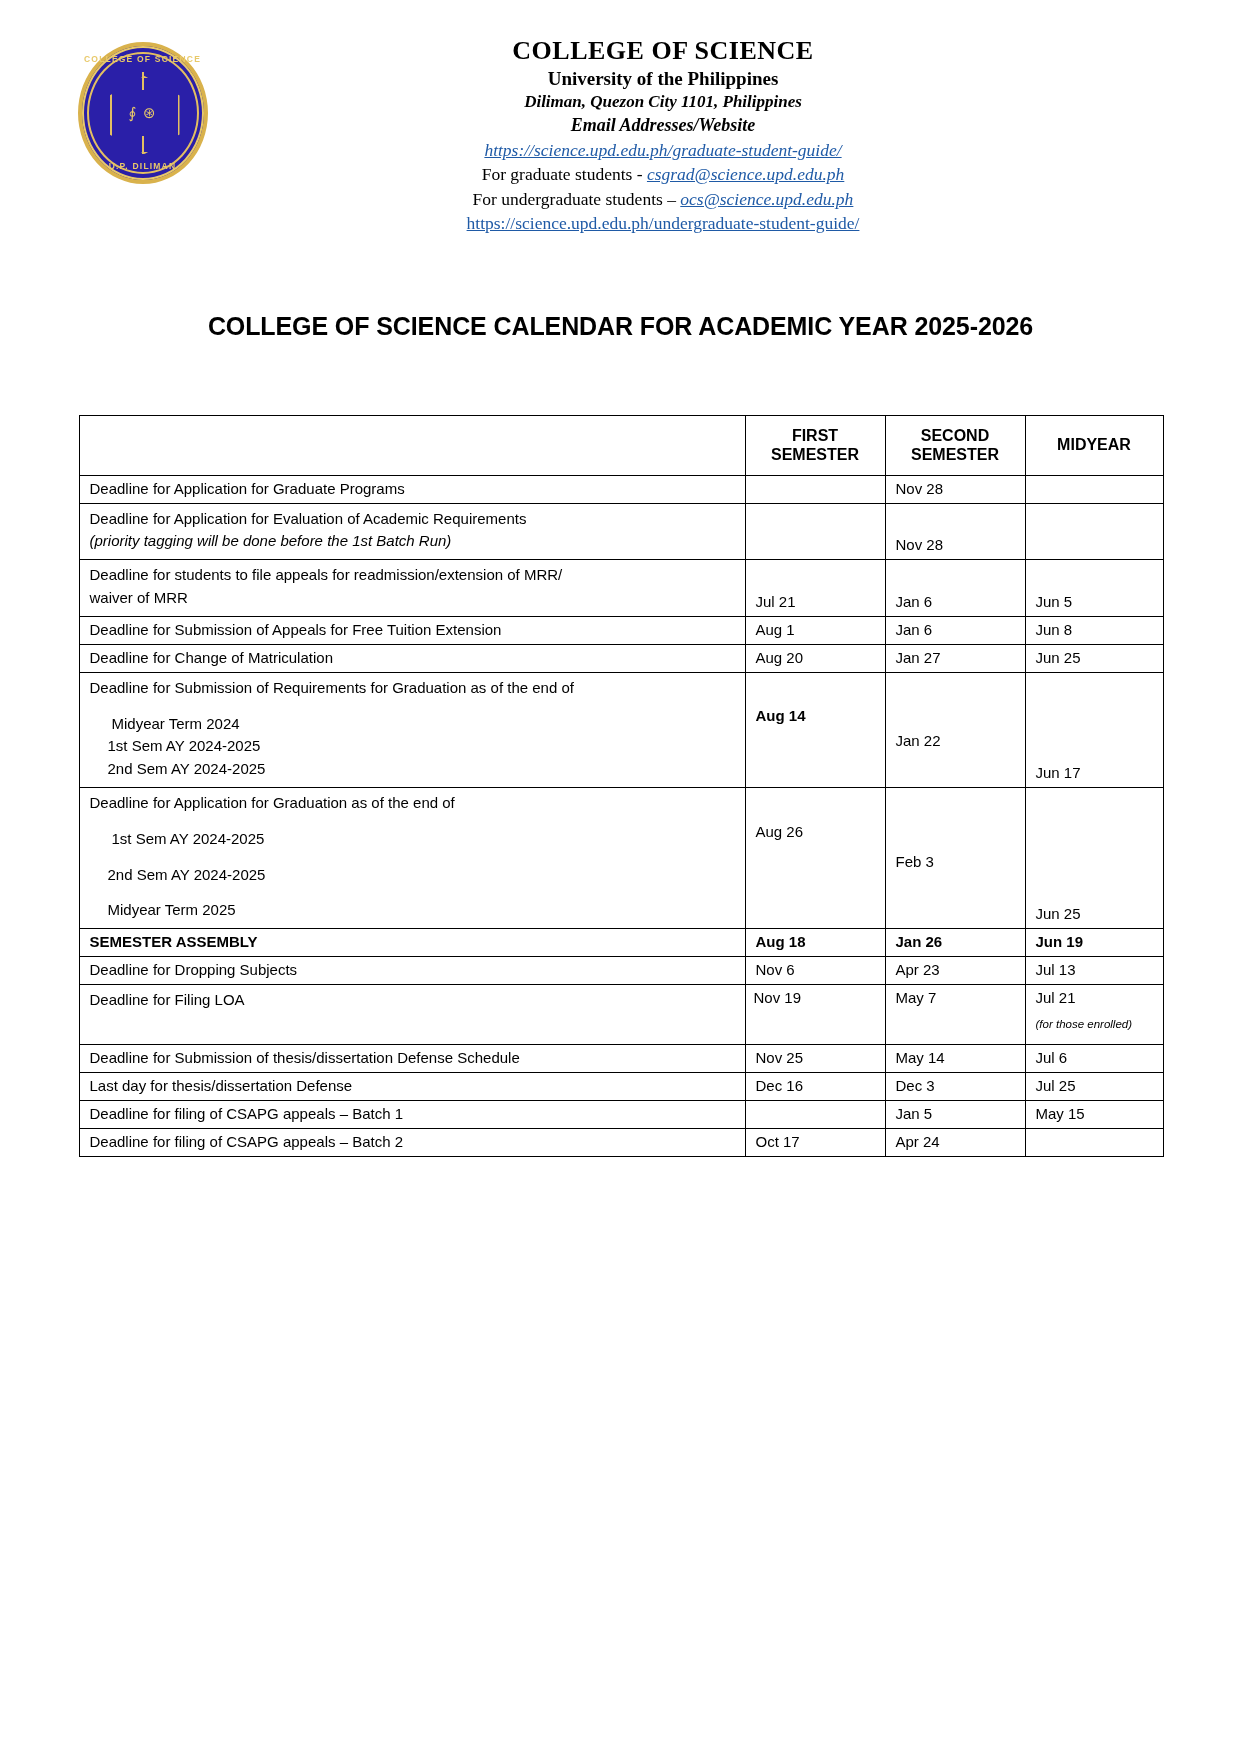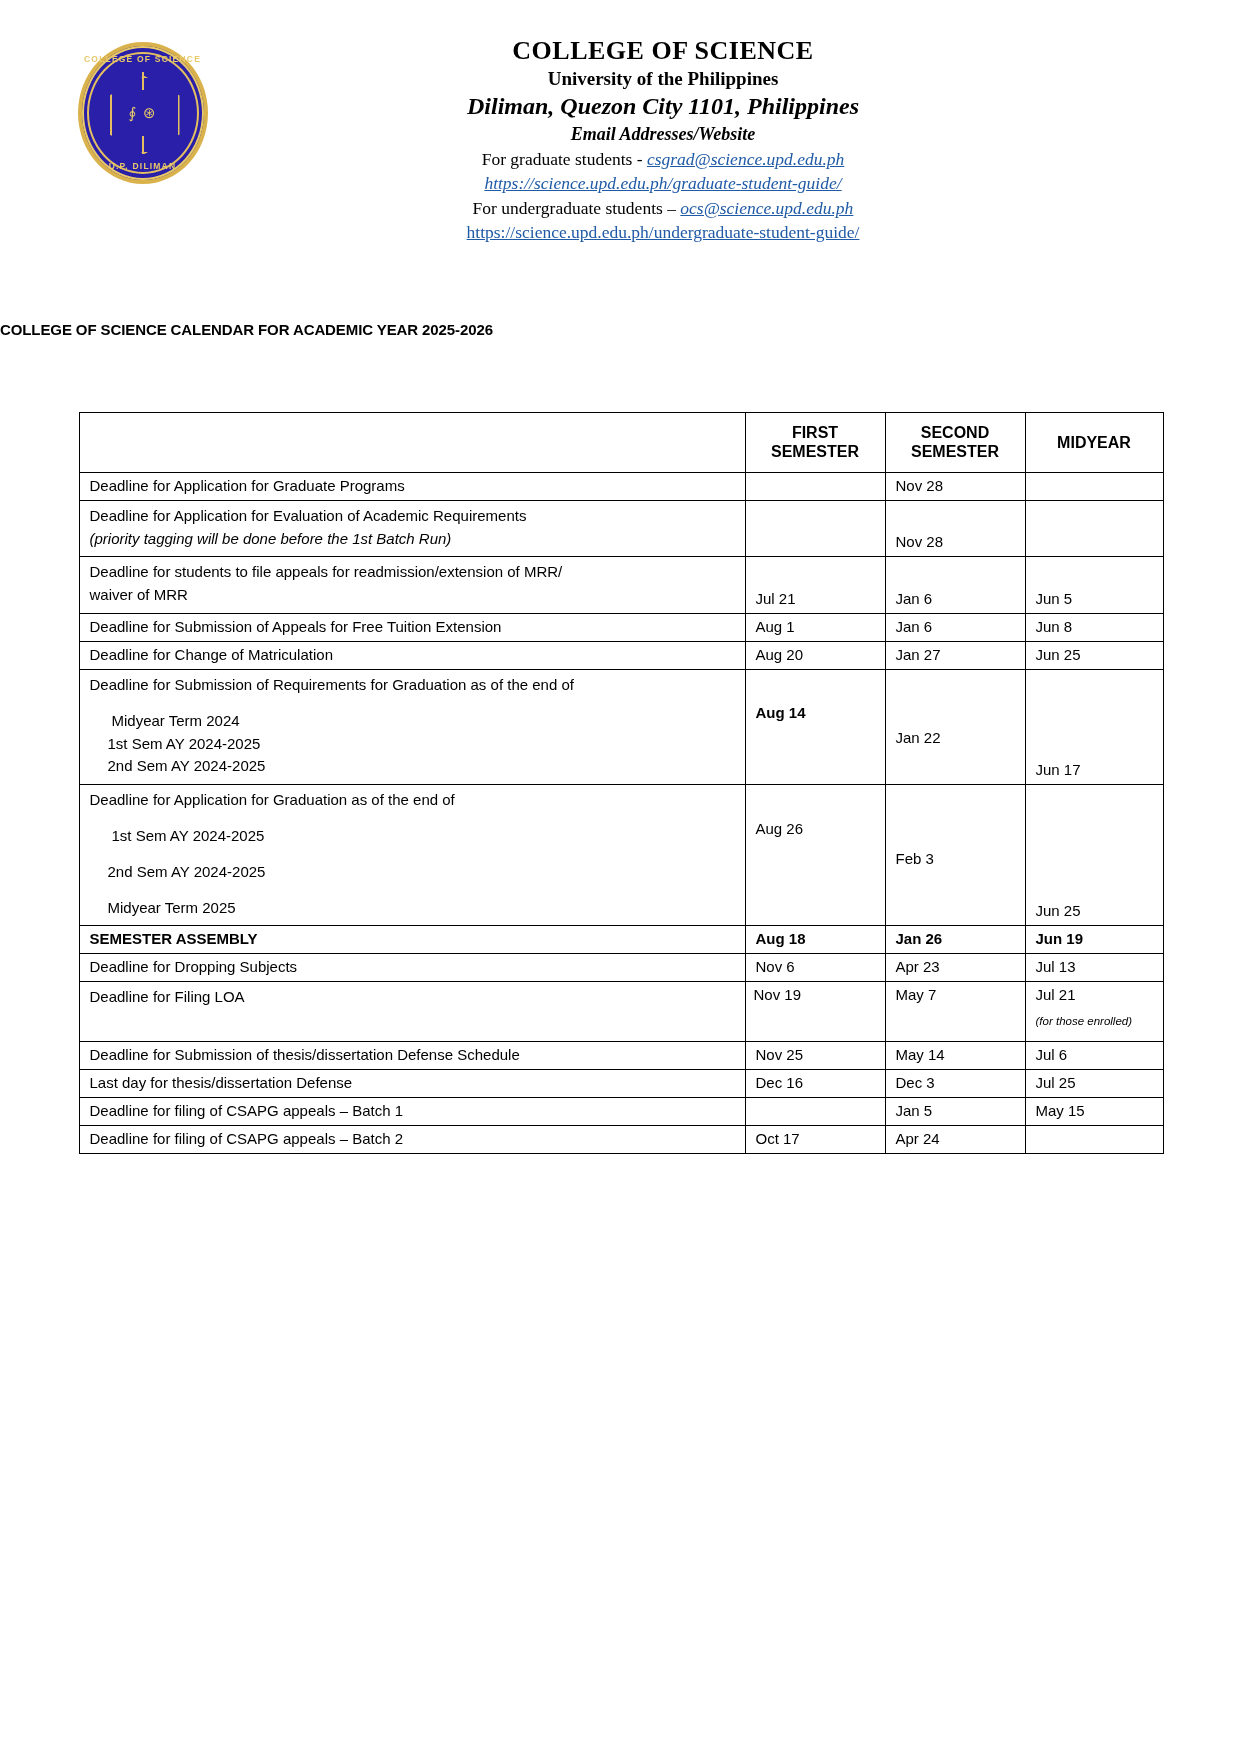--- a/index.html
+++ b/index.html
@@ -99,21 +99,21 @@
     font-weight: bold;
     letter-spacing: 0.5px;
     line-height: 1.18;
   }
   .h-univ {
     font-size: 19px;
     font-weight: bold;
     line-height: 1.3;
   }
   .h-addr {
-    font-size: 24px;
+    font-size: 17px;
     font-style: italic;
     font-weight: bold;
     line-height: 1.32;
   }
   .h-emaillbl {
     font-size: 18px;
     font-style: italic;
     font-weight: bold;
     line-height: 1.32;
   }
@@ -123,22 +123,22 @@
   }
   .h-link {
     color: #1f5aa6;
     text-decoration: underline;
     font-style: italic;
   }
   .h-link.nonitalic { font-style: normal; }
 
   
   .doc-title {
-    text-align: left;
-    font-size: 15px;
+    text-align: center;
+    font-size: 25px;
     font-weight: bold;
     margin-top: 76px;
     letter-spacing: -0.1px;
   }
 
   
   .table-wrap {
     margin: 74px auto 16px auto;
     width: 1084px;
   }
@@ -194,24 +194,24 @@
     </div>
   </div>
 
   <div class="head-text">
     <div class="h-title">COLLEGE OF SCIENCE</div>
     <div class="h-univ">University of the Philippines</div>
     <div class="h-addr">Diliman, Quezon City 1101, Philippines</div>
     <div class="h-emaillbl">Email Addresses/Website</div>
 
     <div class="h-line">
+      <span class="h-link">https://science.upd.edu.ph/graduate-student-guide/</span>
+    </div>
+    <div class="h-line">
       <span>For graduate students - </span><span class="h-link">csgrad@science.upd.edu.ph</span>
-    </div>
-    <div class="h-line">
-      <span class="h-link">https://science.upd.edu.ph/graduate-student-guide/</span>
     </div>
     <div class="h-line">
       <span>For undergraduate students – </span><span class="h-link">ocs@science.upd.edu.ph</span>
     </div>
     <div class="h-line">
       <span class="h-link nonitalic">https://science.upd.edu.ph/undergraduate-student-guide/</span>
     </div>
   </div>
 </div>
 

